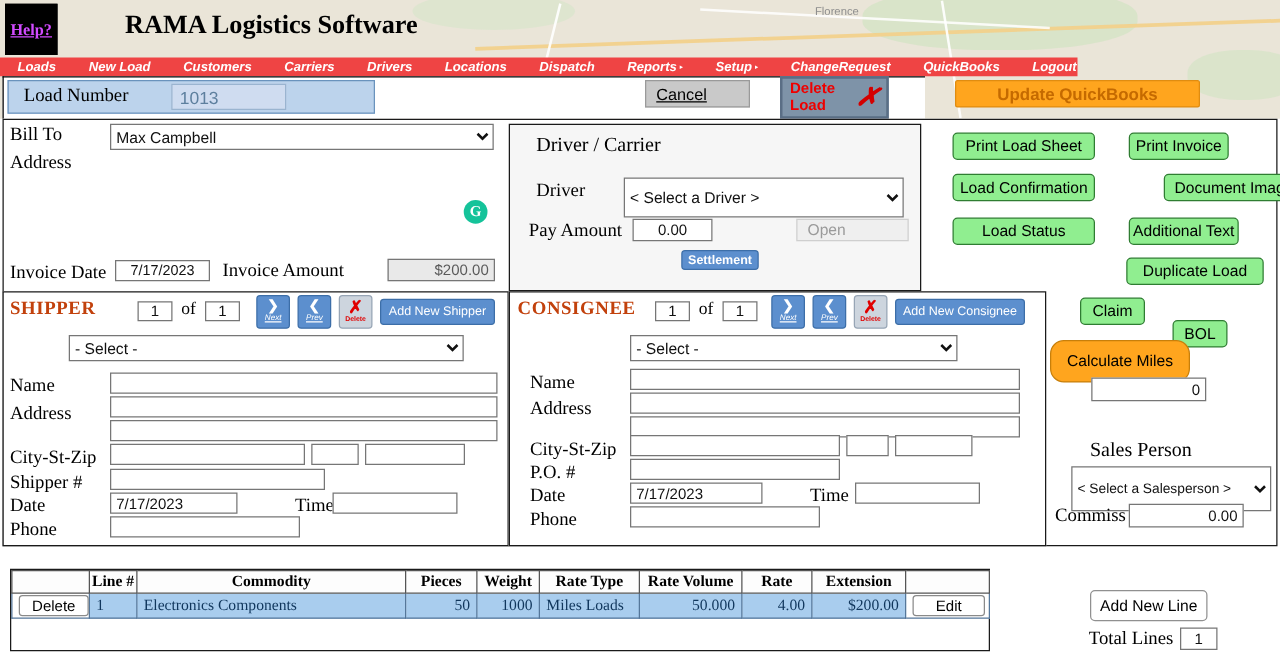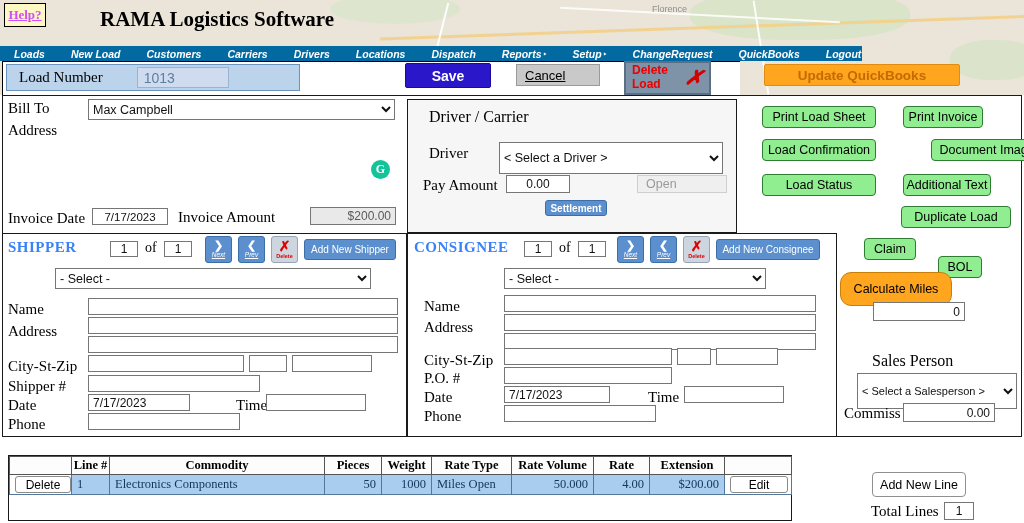--- a/index.html
+++ b/index.html
@@ -22,25 +22,25 @@
   .map { position:absolute; left:0; top:0; width:1024px; height:95px; background:#eae5d8; overflow:hidden; }
   .map .patch1 { position:absolute; left:690px; top:-10px; width:220px; height:50px; background:#d4e4c6; border-radius:45%; opacity:.8; }
   .map .patch2 { position:absolute; left:330px; top:-6px; width:130px; height:30px; background:#d8e6cc; border-radius:50%; opacity:.7; }
   .map .patch3 { position:absolute; left:950px; top:40px; width:90px; height:40px; background:#d4e4c6; border-radius:45%; opacity:.7; }
   .map .road1 { position:absolute; left:380px; top:26px; width:660px; height:3px; background:#f3cf88; opacity:.9; transform:rotate(-2deg); }
   .map .road2 { position:absolute; left:440px; top:2px; width:2px; height:60px; background:#fff; opacity:.9; transform:rotate(14deg); }
   .map .road3 { position:absolute; left:760px; top:0px; width:2px; height:95px; background:#fff; opacity:.9; transform:rotate(-9deg); }
   .map .road4 { position:absolute; left:560px; top:14px; width:280px; height:2px; background:#fff; opacity:.85; transform:rotate(3deg); }
   .map .city { position:absolute; left:652px; top:4px; font:9px "Liberation Sans",sans-serif; color:#8e8e8e; }
 
-  .help-btn { position:absolute; left:4px; top:3px; width:42px; height:24px; background:#fef9c3; border:1px solid #000;
+  .help-btn { position:absolute; left:4px; top:3px; width:42px; height:41px; background:#000000; border:1px solid #000;
           color:#d24bff; font:bold 13px "Liberation Serif",serif; text-decoration:underline; cursor:pointer; }
   .app-title { position:absolute; left:100px; top:7px; font:bold 21px "Liberation Serif",serif; color:#000; }
 
-  .navbar { position:absolute; left:0; top:46px; width:862px; height:15px; background:#0369a1; display:flex; align-items:center;
+  .navbar { position:absolute; left:0; top:46px; width:862px; height:15px; background:#ef4444; display:flex; align-items:center;
           gap:26px; padding-left:14px; }
   .nav-item { color:#fff; font:italic bold 10.5px "Liberation Sans",sans-serif; white-space:nowrap; cursor:pointer; display:flex; align-items:center; gap:2px; }
   .subarrow { font-size:8px; font-style:normal; }
 
   .toolbar-bg { position:absolute; left:2px; top:61px; width:738px; height:34px; background:#fff; border-top:1px solid #000; border-left:1px solid #000; }
   .loadnum { position:absolute; left:6px; top:64px; width:294px; height:27px; background:#bcd3ec; border:1px solid #6a93bd;
           display:flex; align-items:center; padding-left:12px; gap:34px; }
   .loadnum .t { font:15px "Liberation Serif",serif; color:#000; }
   .loadnum input { width:92px; height:21px; background:#cfdcf0; border:1px solid #9ab4d0; color:#5d7f9e;
           font:14px "Liberation Sans",sans-serif; padding:0 6px; }
@@ -59,21 +59,21 @@
 
   .addr-ta { position:absolute; left:88px; top:127px; width:307px; height:56px; border:2px solid #3fae49; border-radius:3px;
           font:12px "Liberation Sans",sans-serif; padding:3px 6px; resize:none; color:#000; }
   .grammarly { position:absolute; left:371px; top:160px; width:19px; height:19px; border-radius:50%; background:#15c39a;
           color:#fff; font:bold 12px "Liberation Serif",serif; display:flex; align-items:center; justify-content:center; cursor:pointer; }
 
   .drv-panel { position:absolute; left:407px; top:99px; width:330px; height:134px; background:#f6f6f6; border:1px solid #1a1a1a; }
   .open-btn { position:absolute; left:637px; top:175px; width:90px; height:18px; background:#efefef; border:1px solid #cfcfcf;
           color:#9a9a9a; font:12.5px "Liberation Sans",sans-serif; text-align:left; padding-left:8px; }
 
-  .sec-title { position:absolute; font:bold 15px "Liberation Serif",serif; color:#3b82f6; letter-spacing:.5px;text-align:center; }
+  .sec-title { position:absolute; font:bold 15px "Liberation Serif",serif; color:#c2410c; letter-spacing:.5px;text-align:center; }
   .navsm { width:27px; height:27px; flex-direction:column; gap:0; }
   .navsm .ar { font:bold 11px "Liberation Sans",sans-serif; line-height:11px; }
   .navsm .tx { font:italic 6.5px "Liberation Sans",sans-serif; line-height:8px; text-decoration:underline; }
   .delsm { position:absolute; width:27px; height:27px; background:#cdd5de; border:1px solid #97a5b5; border-radius:3px;
           display:flex; flex-direction:column; align-items:center; justify-content:center; cursor:pointer; }
   .delsm .x { color:#e00000; font:bold 14px "Liberation Serif",serif; line-height:13px; }
   .delsm .tx { color:#e00000; font:bold 5.5px "Liberation Sans",sans-serif; line-height:6px; }
 
   .lines-wrap { position:absolute; left:8px; top:455px; width:784px; height:66px; border:1px solid #1a1a1a; background:#fff; }
   table.lines { border-collapse:collapse; table-layout:fixed; width:782px; }
@@ -145,21 +145,20 @@
     <div class="nav-item">
         <span>Logout</span>
       </div>
   </nav>
 
   <div class="toolbar-bg"></div>
   <div class="loadnum">
     <span class="t">Load Number</span>
     <input value="1013" style="">
   </div>
-  <button class="save-btn">Save</button>
   <button class="cancel-btn">Cancel</button>
   <div class="delload-btn">
     <div class="txt">
       <div>Delete</div>
       <div>Load</div>
     </div>
     <span class="x">✗</span>
   </div>
   <button class="uqb-btn">Update QuickBooks</button>
 
@@ -311,21 +310,21 @@
           <th></th>
         </tr>
       </thead>
       <tbody>
         <tr>
           <td class="cwhite"><button class="cell-btn">Delete</button></td>
           <td class="cblue">1</td>
           <td class="cblue">Electronics Components</td>
           <td class="cblue num">50</td>
           <td class="cblue num">1000</td>
-          <td class="cblue">Miles Open</td>
+          <td class="cblue">Miles Loads</td>
           <td class="cblue num">50.000</td>
           <td class="cblue num">4.00</td>
           <td class="cblue num">$200.00</td>
           <td class="cwhite"><button class="cell-btn" style="width:58px;">Edit</button></td>
         </tr>
       </tbody>
     </table>
   </div>
 
   <button class="addline-btn">Add New Line</button>

